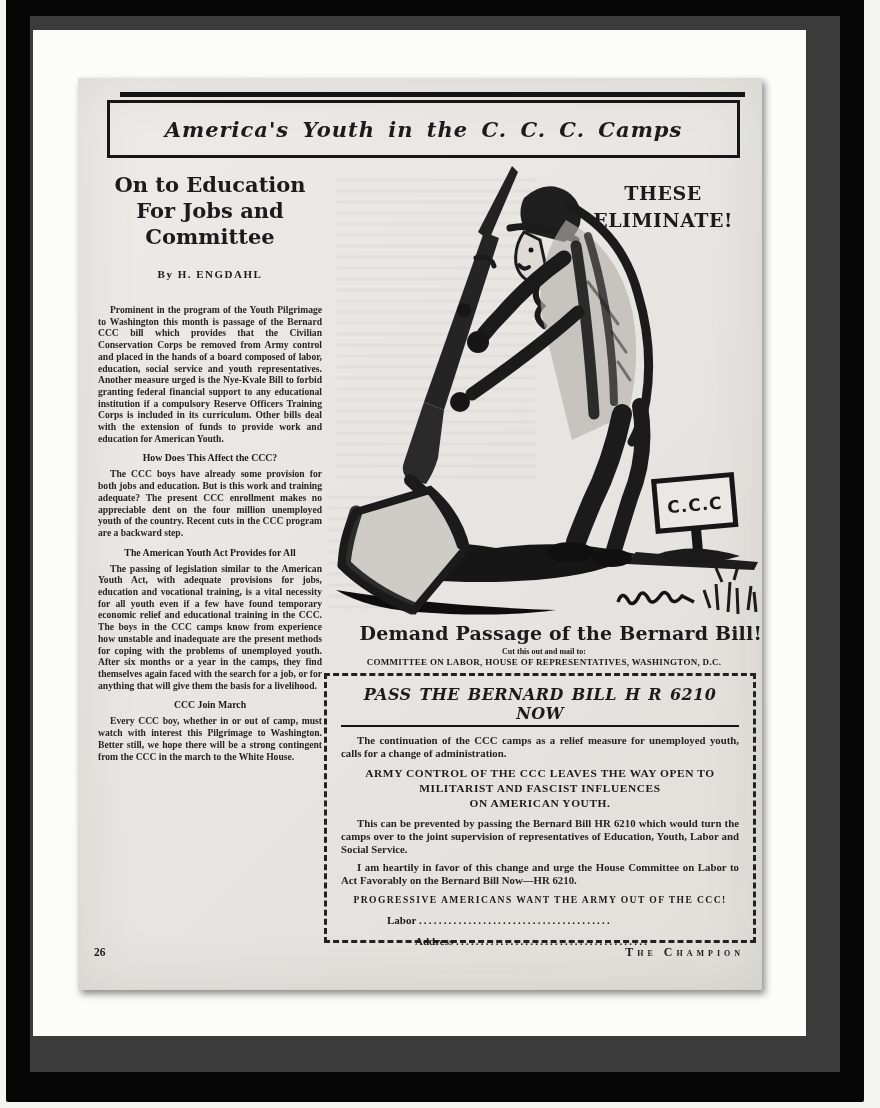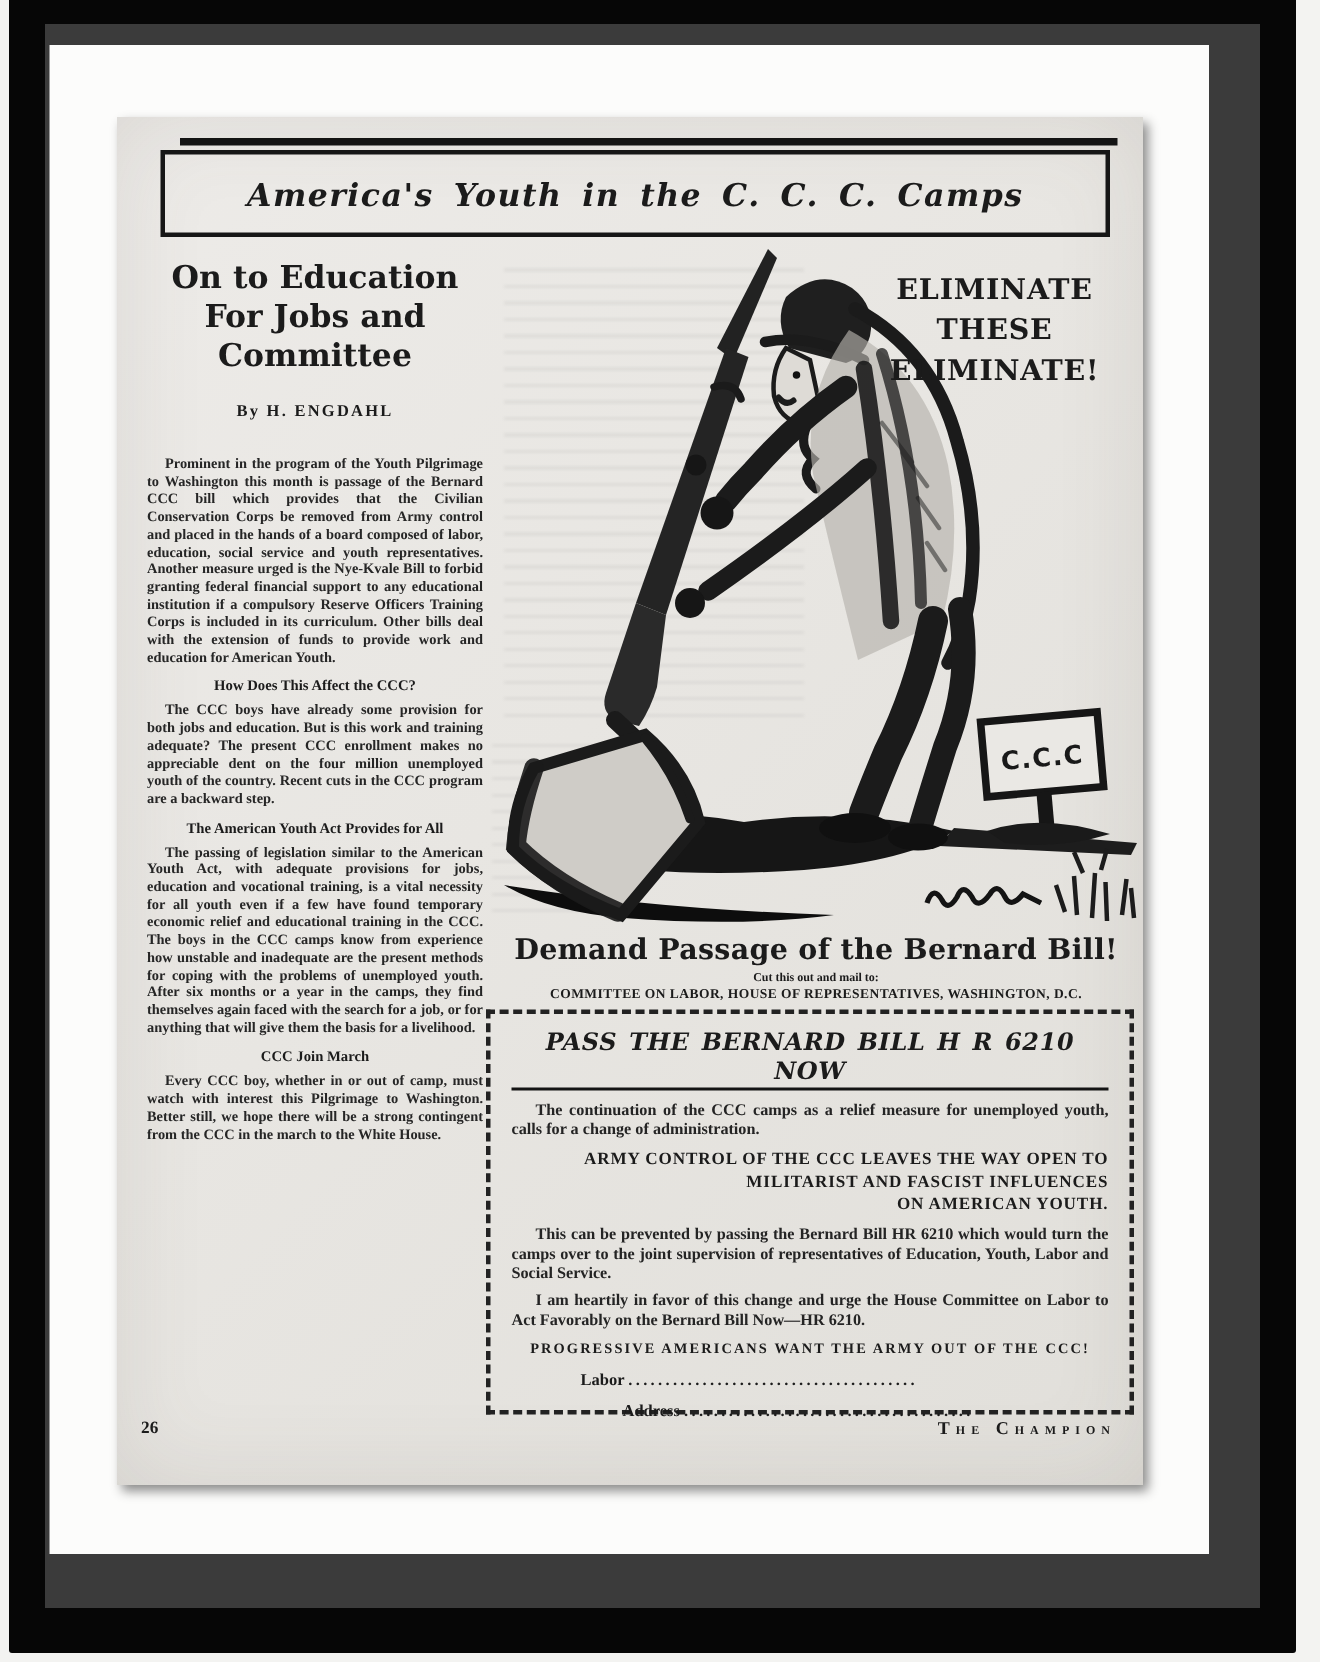--- a/index.html
+++ b/index.html
@@ -43,36 +43,36 @@
   .body-text{font-size:9.6px;line-height:11.7px;text-align:justify;font-weight:bold;color:#262626;margin:0 0 5px;}
   .body-text .indent{display:inline-block;width:12px;}
   .sec-head{font-weight:bold;font-size:9.8px;text-align:center;max-width:192px;margin:8px auto 4px;line-height:12px;}
   
   .nightmare{
     position:absolute;left:478px;top:102px;width:214px;text-align:center;z-index:3;
     font-family:"DejaVu Serif", serif;font-weight:bold;font-size:19px;line-height:27px;letter-spacing:.5px;
   }
   .cartoon{position:absolute;left:248px;top:84px;width:437px;height:458px;z-index:2;}
   .caption-block{position:absolute;left:248px;top:544px;width:436px;text-align:center;z-index:3;}
-  .caption{font-family:"DejaVu Serif", serif;font-weight:bold;font-size:19px;letter-spacing:.2px;}
+  .caption{font-family:"DejaVu Serif", serif;font-weight:bold;font-size:19px;letter-spacing:.2px;text-align:right;}
   .mail-note{font-weight:bold;font-size:8px;margin-top:3px;}
   .mail-address{font-weight:bold;font-size:9px;letter-spacing:.3px;margin-top:1px;}
   
   .coupon{
     position:absolute;left:246px;top:595px;width:432px;height:270px;box-sizing:border-box;
     border:3px dashed #222;padding:6px 14px 8px;z-index:3;
   }
   .coupon-headline{text-align:center;margin:3px 0 7px;}
   .coupon-headline span{
     display:inline-block;border-bottom:2.5px solid #141414;padding-bottom:2px;
     font-family:"DejaVu Serif", serif;font-style:italic;font-weight:bold;font-size:16px;letter-spacing:.4px;word-spacing:2px;
   }
   .c-par{font-size:10.8px;line-height:13px;text-align:justify;font-weight:bold;color:#242424;margin:5px 0;}
   .c-par .indent{display:inline-block;width:16px;}
-  .army{font-weight:bold;font-size:11.4px;line-height:15px;text-align:right;letter-spacing:.6px;margin:6px 0;}
+  .army{font-weight:bold;font-size:11.4px;line-height:15px;text-align:center;letter-spacing:.6px;margin:6px 0;}
   .slogan{font-family:Liberation Serif, serif;font-weight:bold;font-size:9.6px;letter-spacing:1.4px;text-align:center;margin:7px 0 2px;}
   .sig-row{font-weight:bold;font-size:11px;margin-top:9px;}
   .sig-row.signed{margin-left:46px;}
   .sig-row.address{margin-left:74px;}
   .dots{letter-spacing:2.2px;font-weight:bold;}
   
   .pg-num{position:absolute;left:16px;top:868px;font-weight:bold;font-size:11.5px;}
   .pub-name{
     position:absolute;right:18px;top:867px;font-weight:bold;font-size:12px;
     font-variant:small-caps;letter-spacing:4px;
@@ -108,21 +108,20 @@
     <p class="body-text"><span class="indent"></span><span>The CCC boys have already some provision for both jobs and education. But is this work and training adequate? The present CCC enrollment makes no appreciable dent on the four million unemployed youth of the country. Recent cuts in the CCC program are a backward step.</span></p>
 
     <div class="sec-head">The American Youth Act Provides for All</div>
     <p class="body-text"><span class="indent"></span><span>The passing of legislation similar to the American Youth Act, with adequate provisions for jobs, education and vocational training, is a vital necessity for all youth even if a few have found temporary economic relief and educational training in the CCC. The boys in the CCC camps know from experience how unstable and inadequate are the present methods for coping with the problems of unemployed youth. After six months or a year in the camps, they find themselves again faced with the search for a job, or for anything that will give them the basis for a livelihood.</span></p>
 
     <div class="sec-head">CCC Join March</div>
     <p class="body-text"><span class="indent"></span><span>Every CCC boy, whether in or out of camp, must watch with interest this Pilgrimage to Washington. Better still, we hope there will be a strong contingent from the CCC in the march to the White House.</span></p>
   </div>
 
   <div class="nightmare">
-    <div>ELIMINATE</div>
     <div>THESE</div>
     <div>ELIMINATE!</div>
   </div>
 
   <svg class="cartoon" viewBox="0 0 437 458">
 
     <path d="M18,392 Q90,372 170,386 Q240,376 310,392 Q280,412 210,418 Q120,424 60,412 Q30,404 18,392 Z" fill="#161616"></path>
     <path d="M10,428 Q110,444 230,448 Q170,456 90,450 Q40,446 10,428 Z" fill="#0d0d0d"></path>
     <path d="M310,390 L432,400 L428,408 L300,402 Z" fill="#1d1d1d"></path>
     <g stroke="#1b1b1b" fill="none" stroke-linecap="round">

